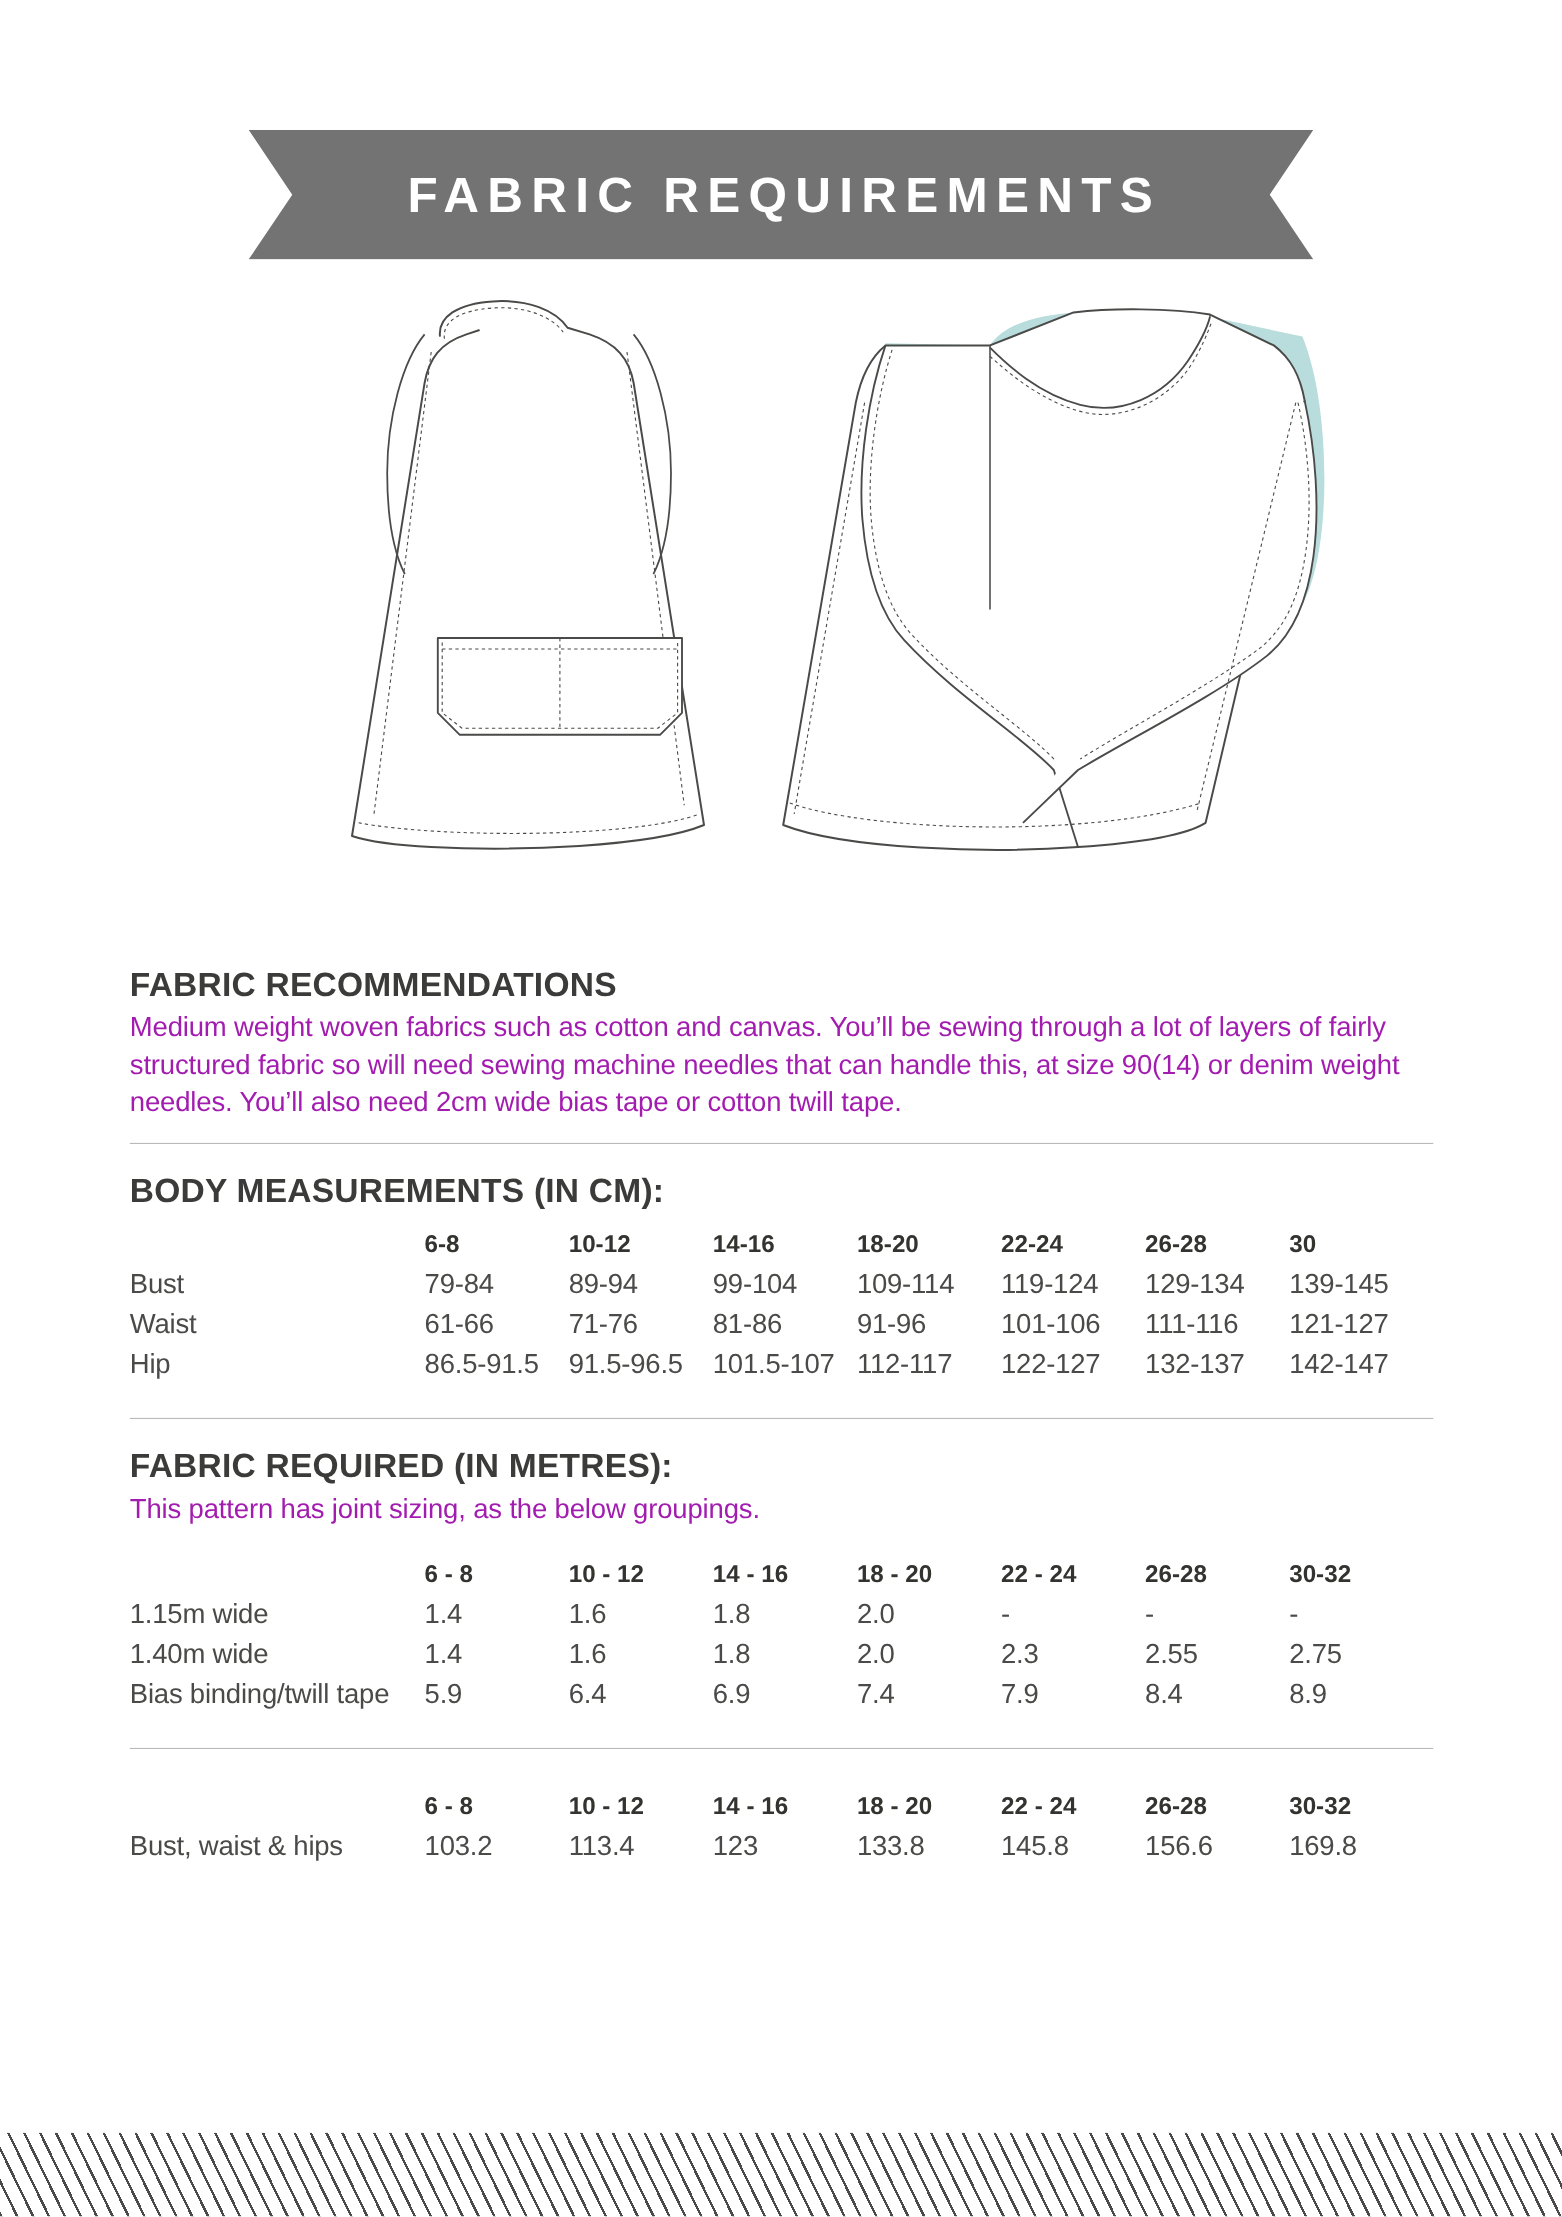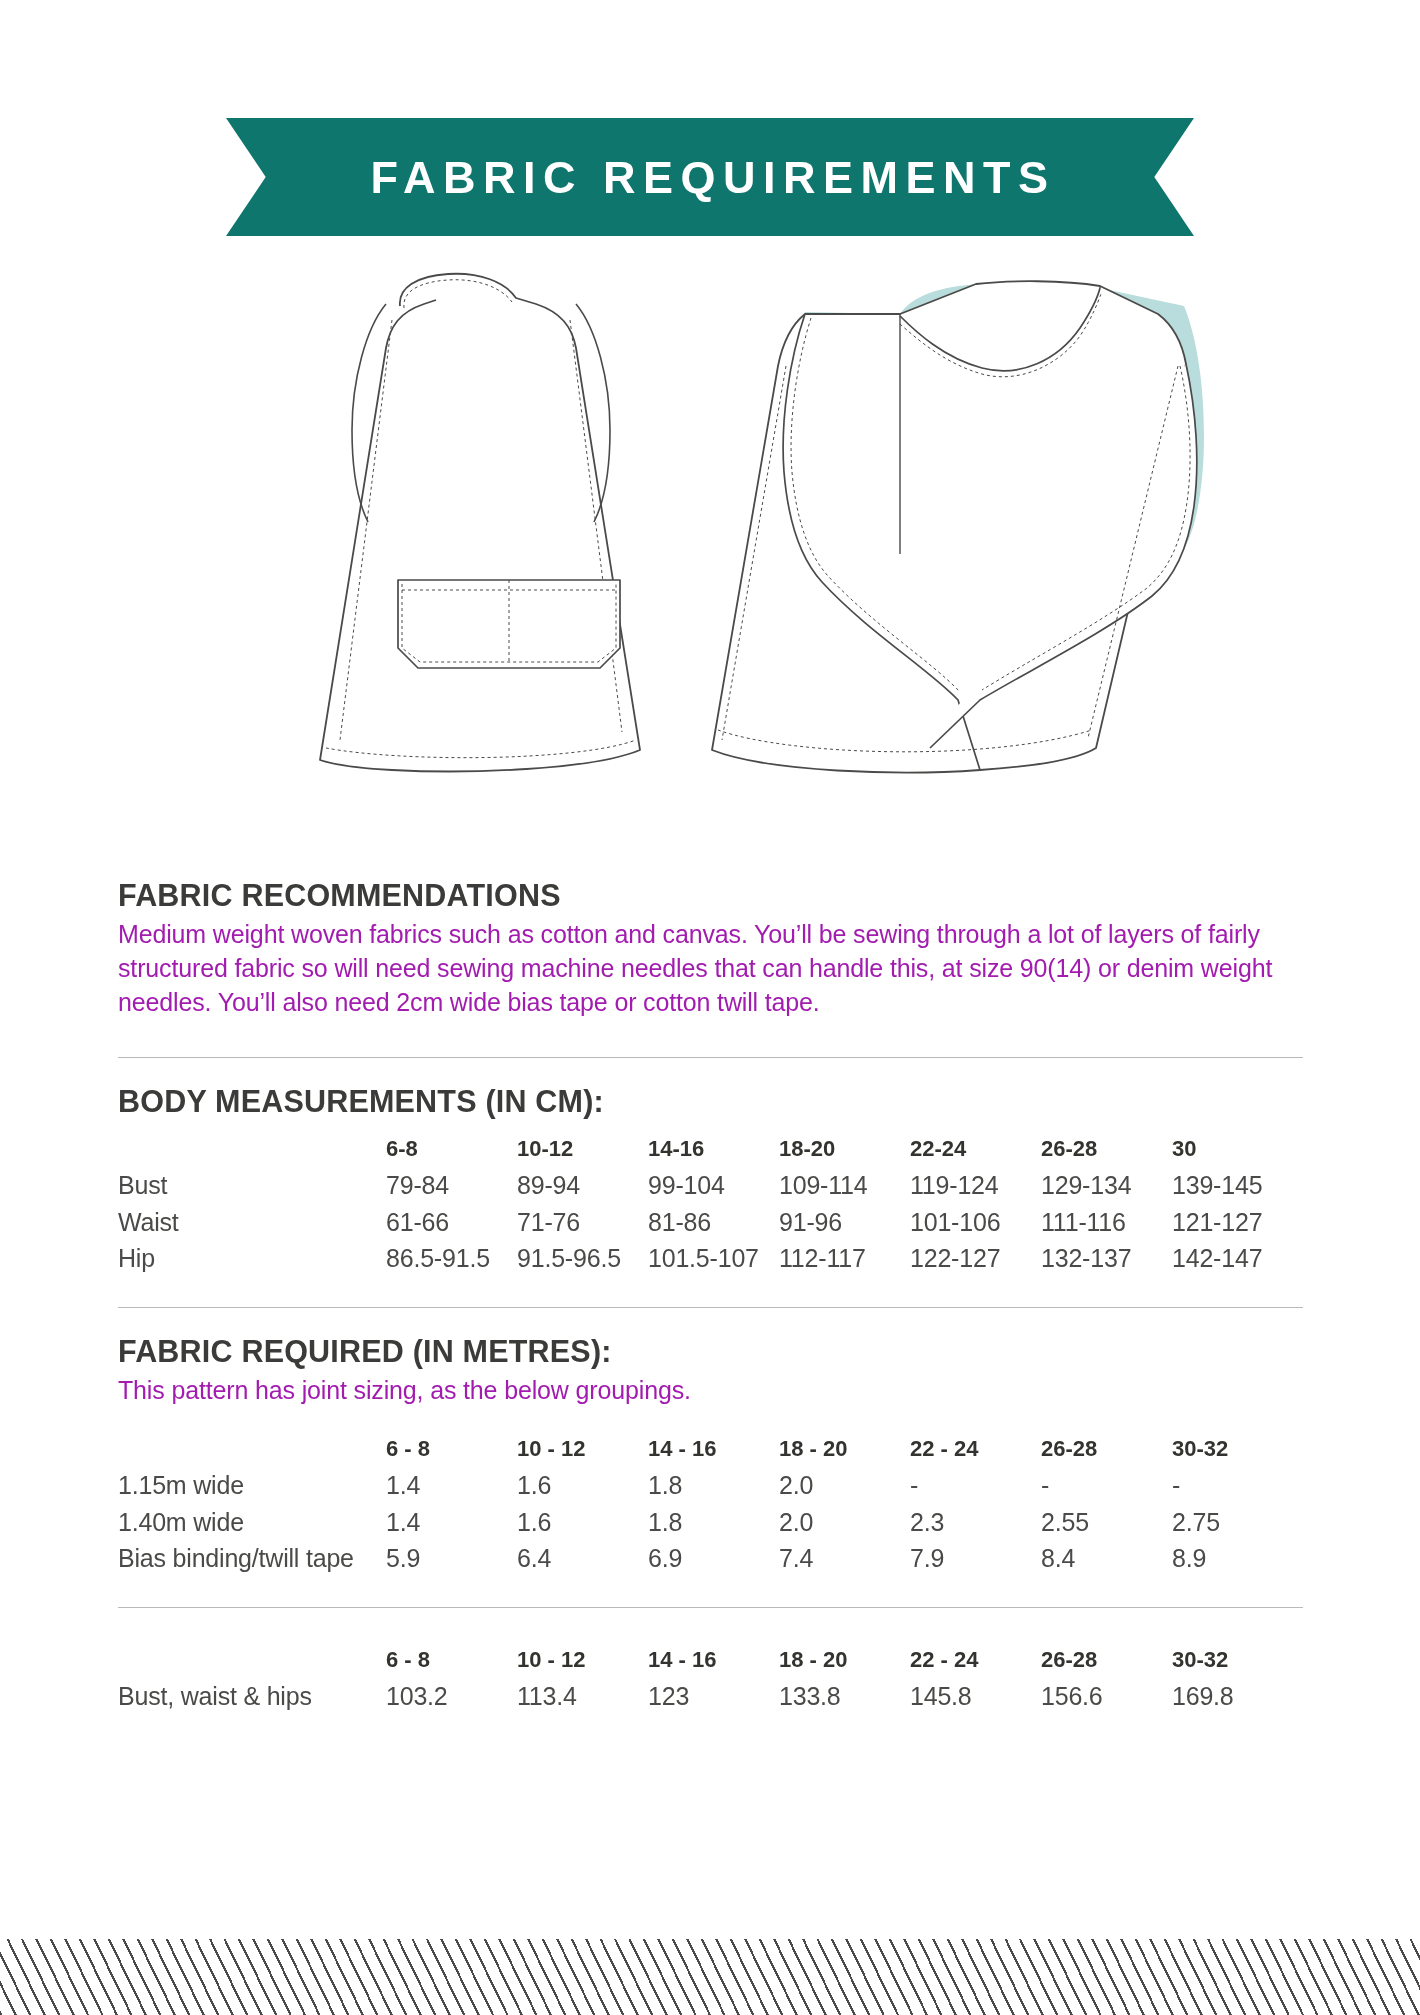--- a/index.html
+++ b/index.html
@@ -31,21 +31,21 @@
     top: 118px;
     width: 1420px;
     height: 118px;
   }
   .banner {
     position: absolute;
     left: 226px;
     top: 0;
     width: 968px;
     height: 118px;
-    background: #0f766e;
+    background: #737373;
     -webkit-clip-path: polygon(0 0, 100% 0, 100% 100%, 95.5% 50%, 100% 0,
                                100% 0, 100% 100%, 0 100%, 4.5% 50%);
     clip-path: polygon(
        0% 0%,
        100% 0%,
        95.9% 50%,
        100% 100%,
        0% 100%,
        4.1% 50%
     );
@@ -102,21 +102,21 @@
 
   .rule {
     border: none;
     border-top: 1.6px solid #b9b9b7;
     margin: 0;
     width: 100%;
   }
 
   .block { width: 100%; }
 
-  .sp-recs    { margin-bottom: 38px; }
+  .sp-recs    { margin-bottom: 20px; }
   .sp-after-rule-1 { height: 26px; }
   .sp-after-rule-2 { height: 26px; }
   .sp-after-rule-3 { height: 26px; }
   .sp-before-rule  { height: 30px; }
 
   
   table.meas {
     border-collapse: collapse;
     width: 100%;
     table-layout: fixed;

